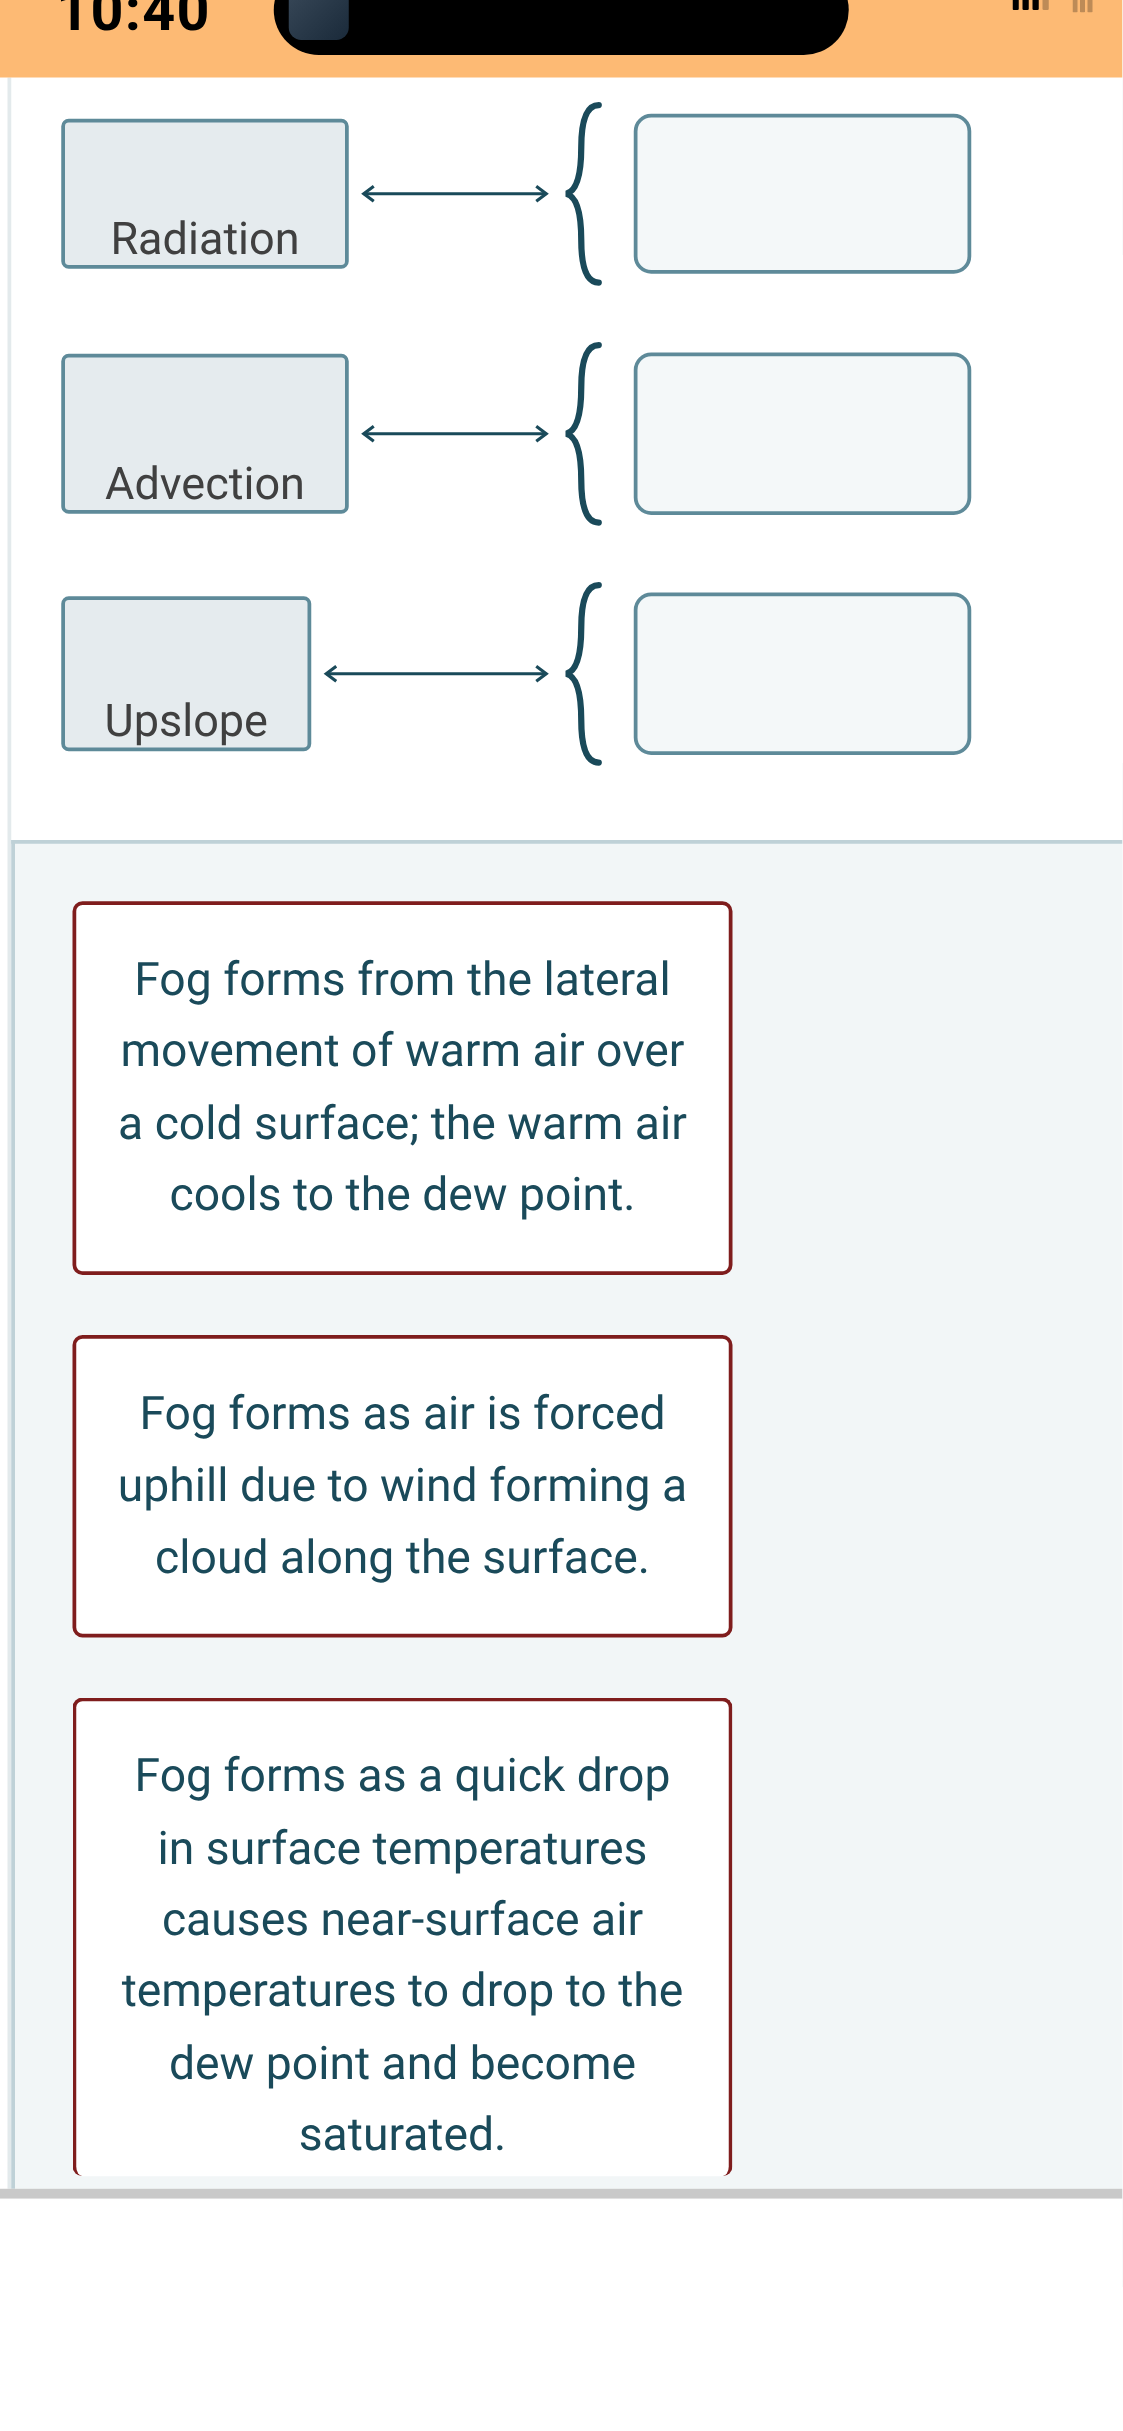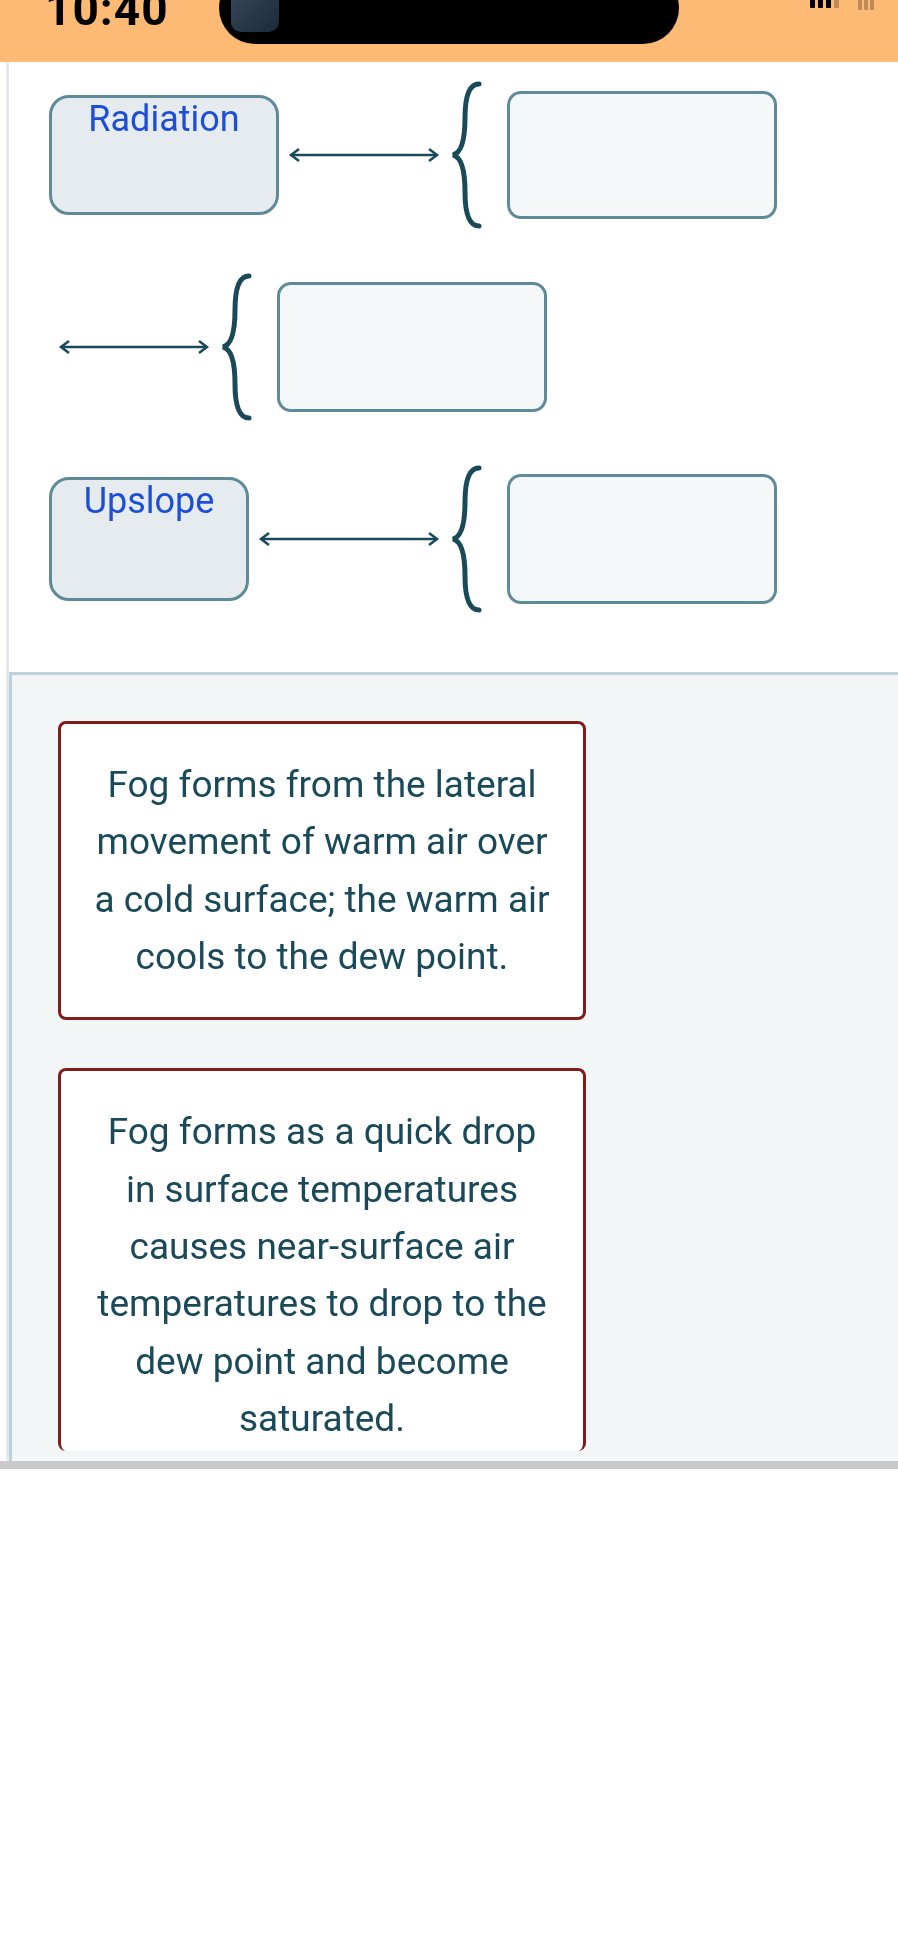--- a/index.html
+++ b/index.html
@@ -81,26 +81,26 @@
     display: flex;
     align-items: center;
     margin-bottom: 42px;
   }
   .match-row.first { margin-top: 0; }
   .term-box {
     width: 230px;
     height: 128px;
     background: #e5ebee;
     border: 3px solid #5e8a99;
-    border-radius: 20px;
-    display: flex;
-    align-items: flex-start;
+    border-radius: 6px;
+    display: flex;
+    align-items: flex-end;
     justify-content: center;
     font-size: 36px;
-    color: #1d4ed8;
+    color: #404040;
     font-weight: 400;
   }
   .term-box.first { height: 120px; }
   .term-box.upslope { height: 124px; width: 200px; }
 
   .connector {
     flex: 0 0 auto;
     width: 170px;
     display:flex;
     align-items:center;
@@ -203,20 +203,23 @@
       </div>
       <div class="brace-wrap">
         <svg width="40" height="150" viewBox="0 0 40 150">
           <path d="M30 4 Q16 4 16 38 Q16 72 4 75 Q16 78 16 112 Q16 146 30 146" fill="none" stroke="#1a4a5a" stroke-width="5" stroke-linecap="round"></path>
         </svg>
       </div>
       <div class="drop-box first"></div>
     </div>
 
     <div class="match-row">
+      <div class="term-box">
+        <span>Advection</span>
+      </div>
       <div class="connector">
         <svg width="170" height="20" viewBox="0 0 170 20">
           <line x1="12" y1="10" x2="158" y2="10" stroke="#1a4a5a" stroke-width="2.5"></line>
           <polyline points="20,4 12,10 20,16" fill="none" stroke="#1a4a5a" stroke-width="2.5"></polyline>
           <polyline points="150,4 158,10 150,16" fill="none" stroke="#1a4a5a" stroke-width="2.5"></polyline>
         </svg>
       </div>
       <div class="brace-wrap">
         <svg width="40" height="150" viewBox="0 0 40 150">
           <path d="M30 4 Q16 4 16 38 Q16 72 4 75 Q16 78 16 112 Q16 146 30 146" fill="none" stroke="#1a4a5a" stroke-width="5" stroke-linecap="round"></path>
@@ -243,20 +246,23 @@
       </div>
       <div class="drop-box"></div>
     </div>
 
   </div>
 
   <div class="pool">
     <div class="answer-card">
       <span>Fog forms from the lateral movement of warm air over a cold surface; the warm air cools to the dew point.</span>
     </div>
+    <div class="answer-card">
+      <span>Fog forms as air is forced uphill due to wind forming a cloud along the surface.</span>
+    </div>
     <div class="answer-card last">
       <span>Fog forms as a quick drop in surface temperatures causes near-surface air temperatures to drop to the dew point and become saturated.</span>
     </div>
   </div>
 
 </div>
 
 <div class="bottom-bar"></div>
 
 </body></html>

